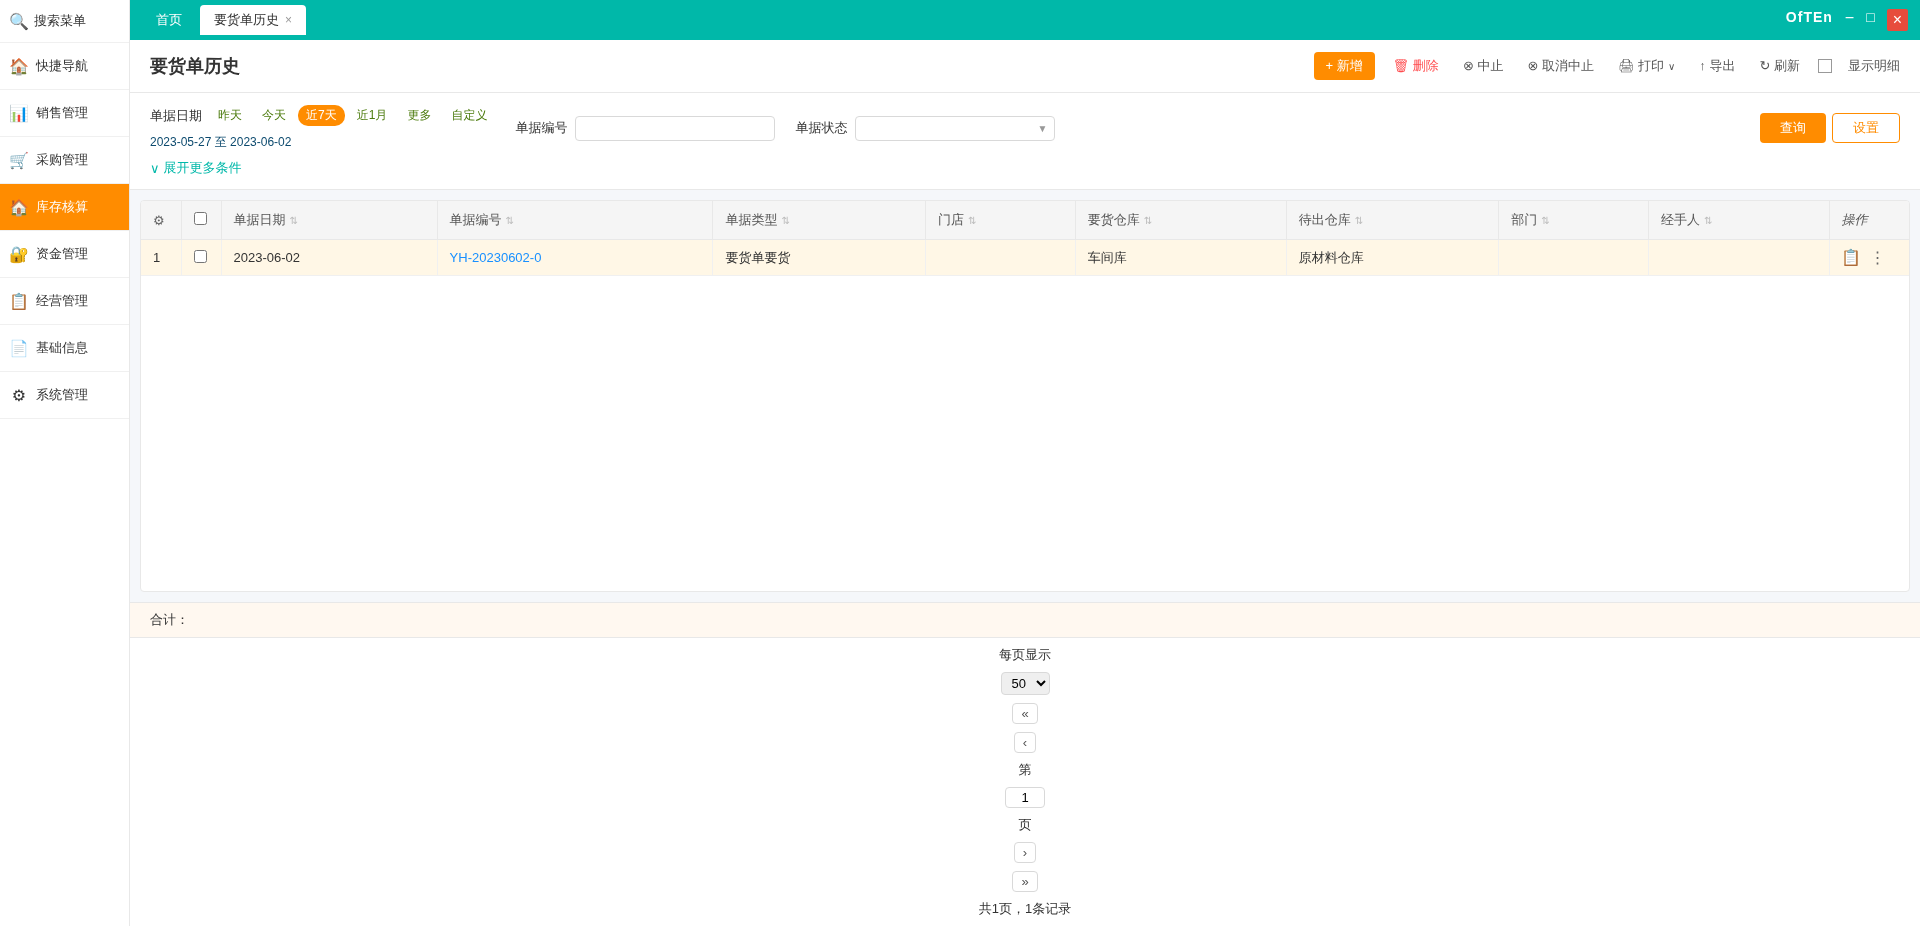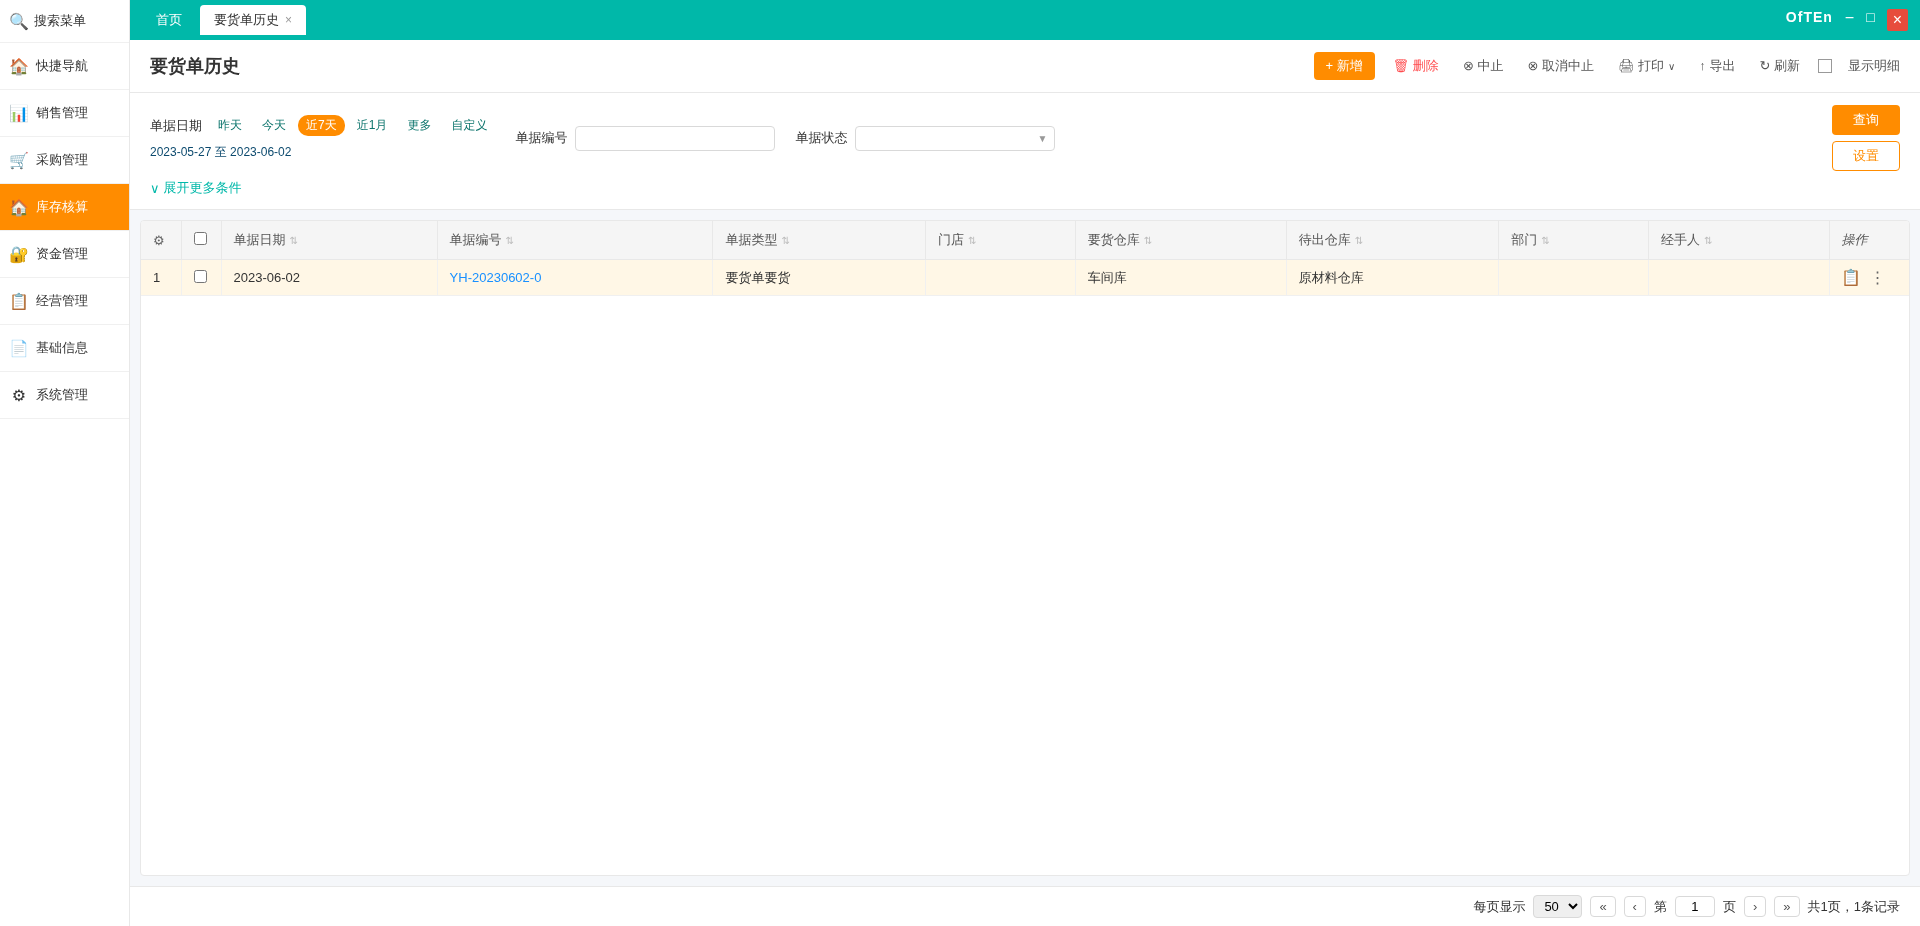--- a/index.html
+++ b/index.html
@@ -182,21 +182,21 @@
     .filter-date-buttons {
       display: flex;
       align-items: center;
       gap: 4px;
     }
     .date-btn {
       padding: 2px 8px;
       font-size: 12px;
       border-radius: 3px;
       cursor: pointer;
-      color: #0f766e;
+      color: #4d7c0f;
     }
     .date-btn.active {
       background: #ff8c00;
       color: #fff;
       border-radius: 10px;
     }
     .date-range {
       font-size: 12px;
       color: #0c4a6e;
       margin-top: 4px;
@@ -254,21 +254,21 @@
       background: #fff;
       color: #ff8c00;
       border: 1px solid #ff8c00;
       border-radius: 4px;
       padding: 5px 20px;
       font-size: 13px;
       cursor: pointer;
     }
     .filter-actions {
       display: flex;
-      flex-direction: column;
+      flex-direction: row;
       gap: 6px;
       margin-left: auto;
     }
 
     
     .table-area {
       flex: 1;
       overflow-y: auto;
       background: #fff;
       margin: 10px;
@@ -334,20 +334,21 @@
       background: #fff;
       padding: 8px 20px;
       display: flex;
       align-items: center;
       justify-content: flex-end;
       gap: 8px;
       font-size: 13px;
       color: #333;
       border-top: 1px solid #e8e8e8;
       flex-shrink: 0;
+      flex-direction: column;
     }
     .page-size-select {
       border: 1px solid #d9d9d9;
       border-radius: 4px;
       padding: 2px 6px;
       font-size: 13px;
     }
     .page-btn {
       padding: 2px 8px;
       border: 1px solid #d9d9d9;
@@ -586,20 +587,23 @@
               <div class="op-icons">
                 <span class="op-icon">📋</span>
                 <span class="op-icon">⋮</span>
               </div>
             </td>
           </tr>
         </tbody>
       </table>
     </div>
 
+    <div class="table-footer">
+      <span>合计：</span>
+    </div>
 
     <div class="pagination">
       <span>每页显示</span>
       <select class="page-size-select">
         <option value="50">50</option>
       </select>
       <button class="page-btn">«</button>
       <button class="page-btn">‹</button>
       <span>第</span>
       <input class="page-input" type="text" value="1" style="">

